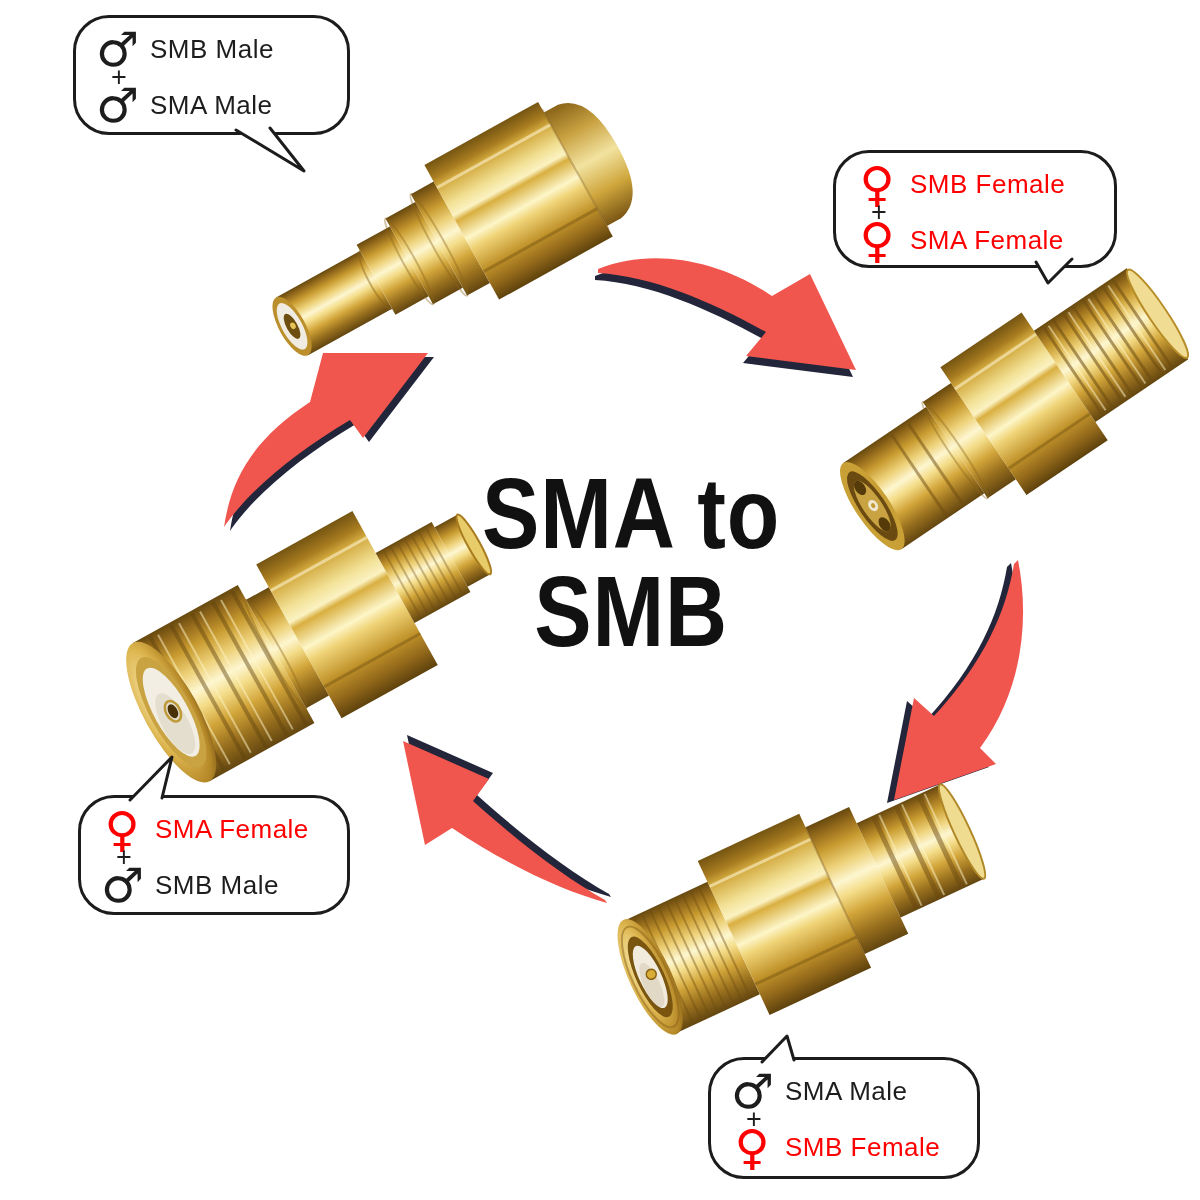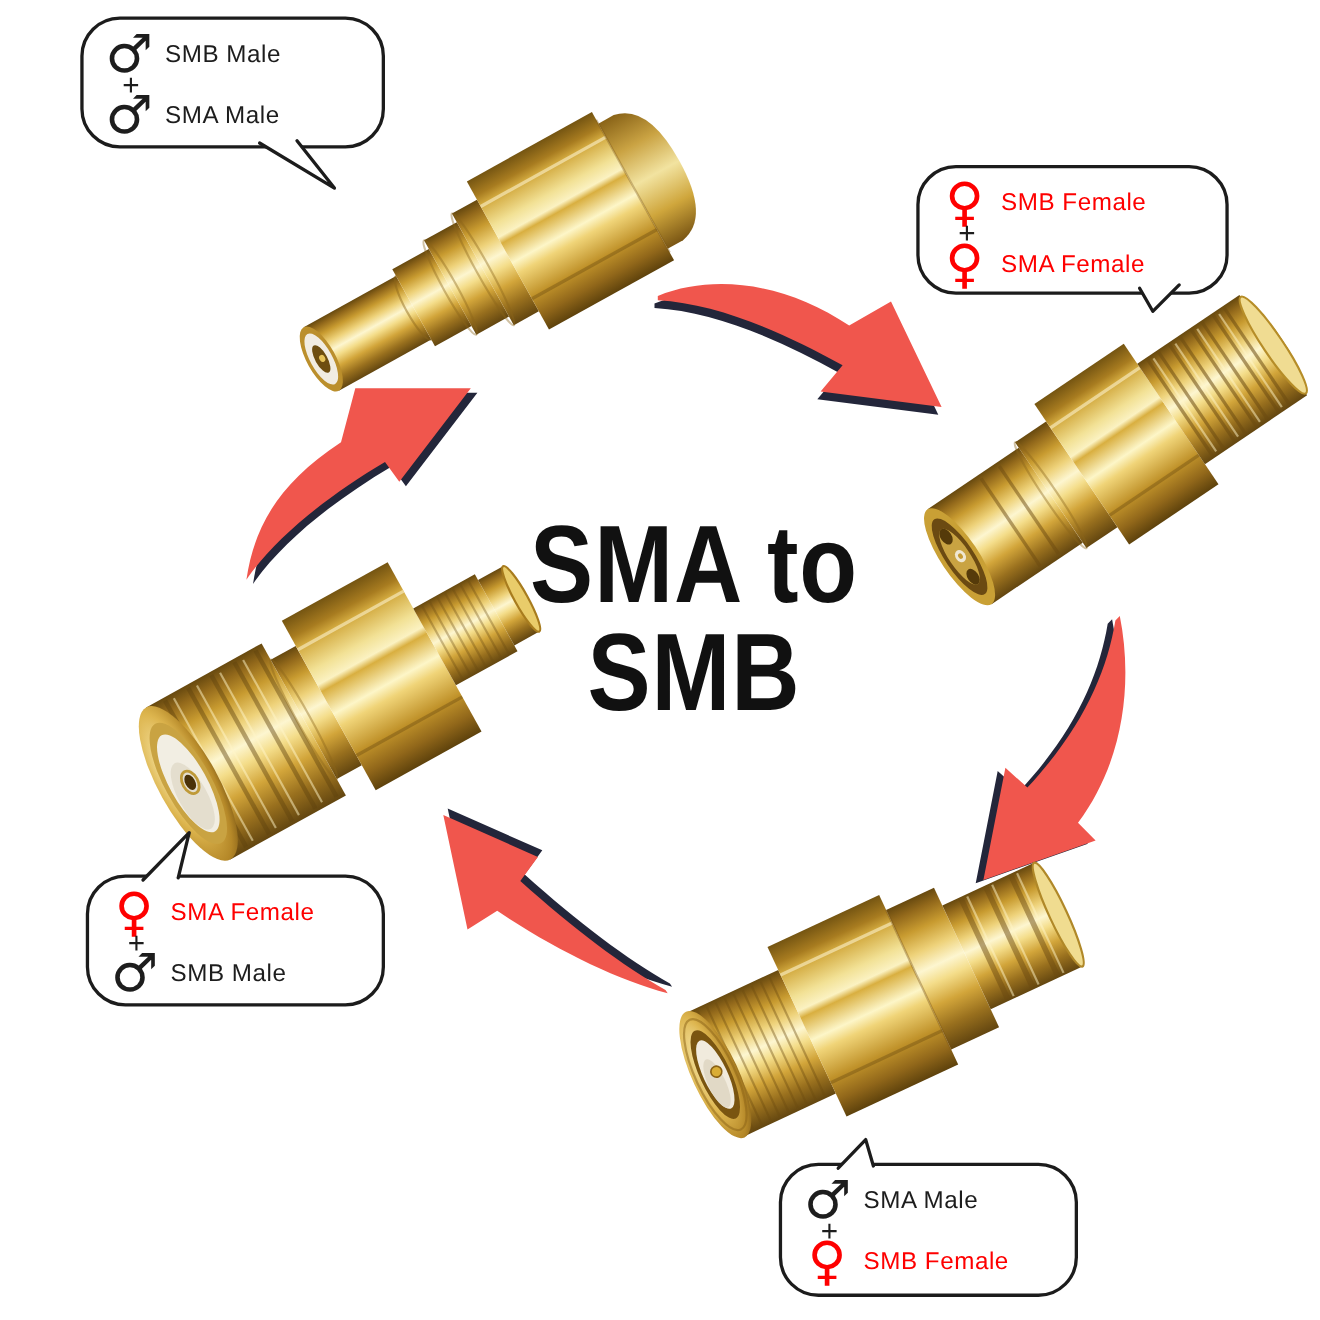--- a/index.html
+++ b/index.html
@@ -19,21 +19,21 @@
   
   #title{position:absolute;left:331px;top:464px;width:600px;z-index:1;
          text-align:center;font-weight:bold;font-size:100px;line-height:98px;
          letter-spacing:1px;color:var(--title-text,#111);
          transform:scaleX(.86);transform-origin:50% 50%;}
 
   
   .callout-row{display:flex;align-items:center;gap:12px;height:42px;}
   .gi{font-family:"DejaVu Sans",sans-serif;font-weight:bold;font-size:48px;
       line-height:1;width:42px;text-align:center;}
-  .callout-label{font-size:22px;letter-spacing:.5px;white-space:nowrap;}
+  .callout-label{font-size:26px;letter-spacing:.5px;white-space:nowrap;}
   .callout-plus{width:42px;text-align:center;font-size:27px;line-height:14px;
                 color:var(--label-black,#1d1d1d);margin-left:2px;}
   .black{color:var(--label-black,#1d1d1d);}
   .red{color:var(--label-red,#fe0000);}
 
   
   .arrow-fill{fill:var(--arrow-red,#f0564d);}
   .arrow-shadow{fill:var(--arrow-shadow,#23263a);}
   .tail{fill:#ffffff;stroke:var(--bubble-border,#1c1c1c);stroke-width:3;
         stroke-linejoin:round;stroke-linecap:round;}

